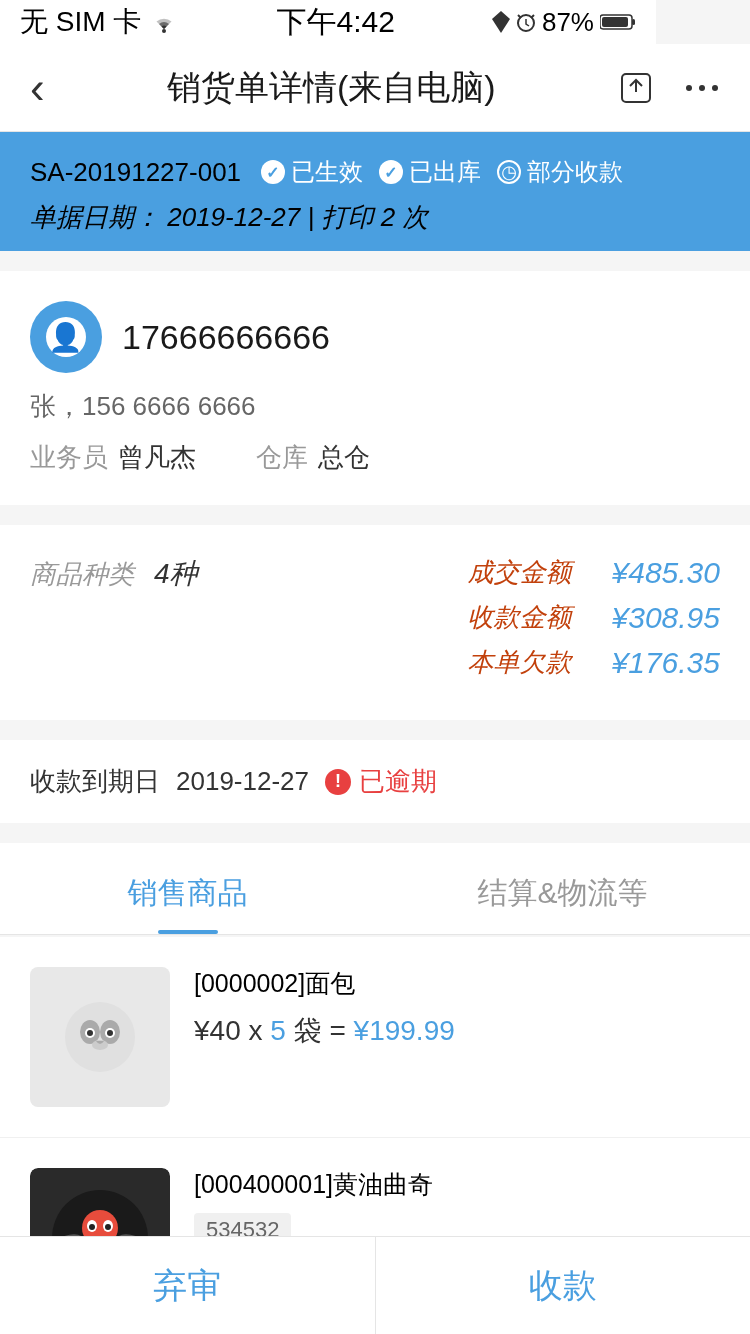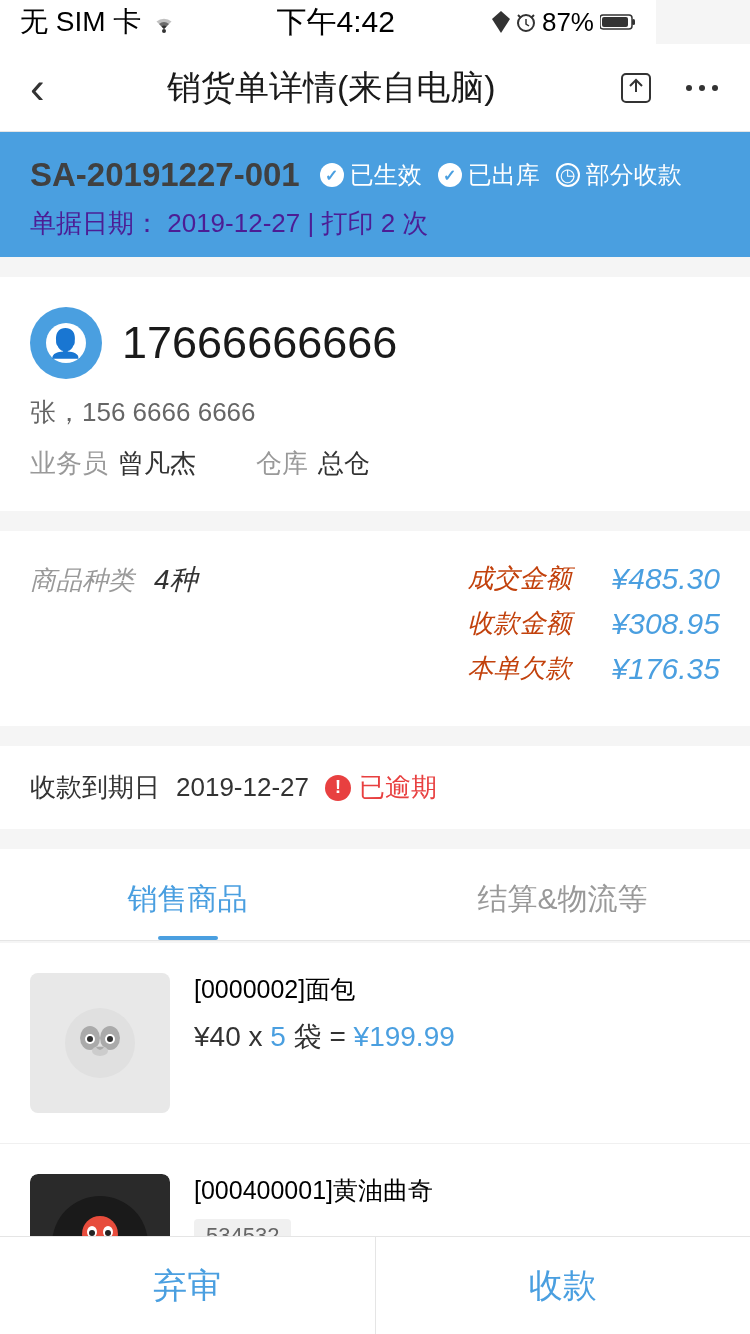--- a/index.html
+++ b/index.html
@@ -68,23 +68,23 @@
       padding: 24px 30px 16px 30px;
       width: 750px;
     }
     .banner-row1 {
       display: flex;
       align-items: center;
       gap: 20px;
       margin-bottom: 12px;
     }
     .order-id {
-      font-size: 33px;
-      font-weight: bold;
-      color: #404040;
+      font-size: 26px;
+      font-weight: normal;
+      color: #000000;
     }
     .status-badges {
       display: flex;
       align-items: center;
       gap: 16px;
     }
     .badge {
       display: flex;
       align-items: center;
       gap: 6px;
@@ -115,22 +115,23 @@
       display: flex;
       align-items: center;
       justify-content: center;
     }
     .badge-icon-clock::after {
       content: '◷';
       color: #fff;
       font-size: 18px;
     }
     .banner-row2 {
-      color: #4c1d95;
-      font-size: 26px;
+      color: #000000;
+      font-size: 26px;
+      font-style: italic;
     }
 
     
     .customer-section {
       background: #fff;
       padding: 30px;
       margin-top: 20px;
     }
     .customer-row1 {
       display: flex;
@@ -155,21 +156,21 @@
       background: #fff;
       display: flex;
       align-items: center;
       justify-content: center;
     }
     .avatar-icon::after {
       content: '👤';
       font-size: 28px;
     }
     .customer-name {
-      font-size: 45px;
+      font-size: 34px;
       font-weight: 500;
       color: #1a1a1a;
     }
     .customer-sub {
       font-size: 26px;
       color: #666;
       margin-bottom: 16px;
     }
     .customer-meta {
       display: flex;

